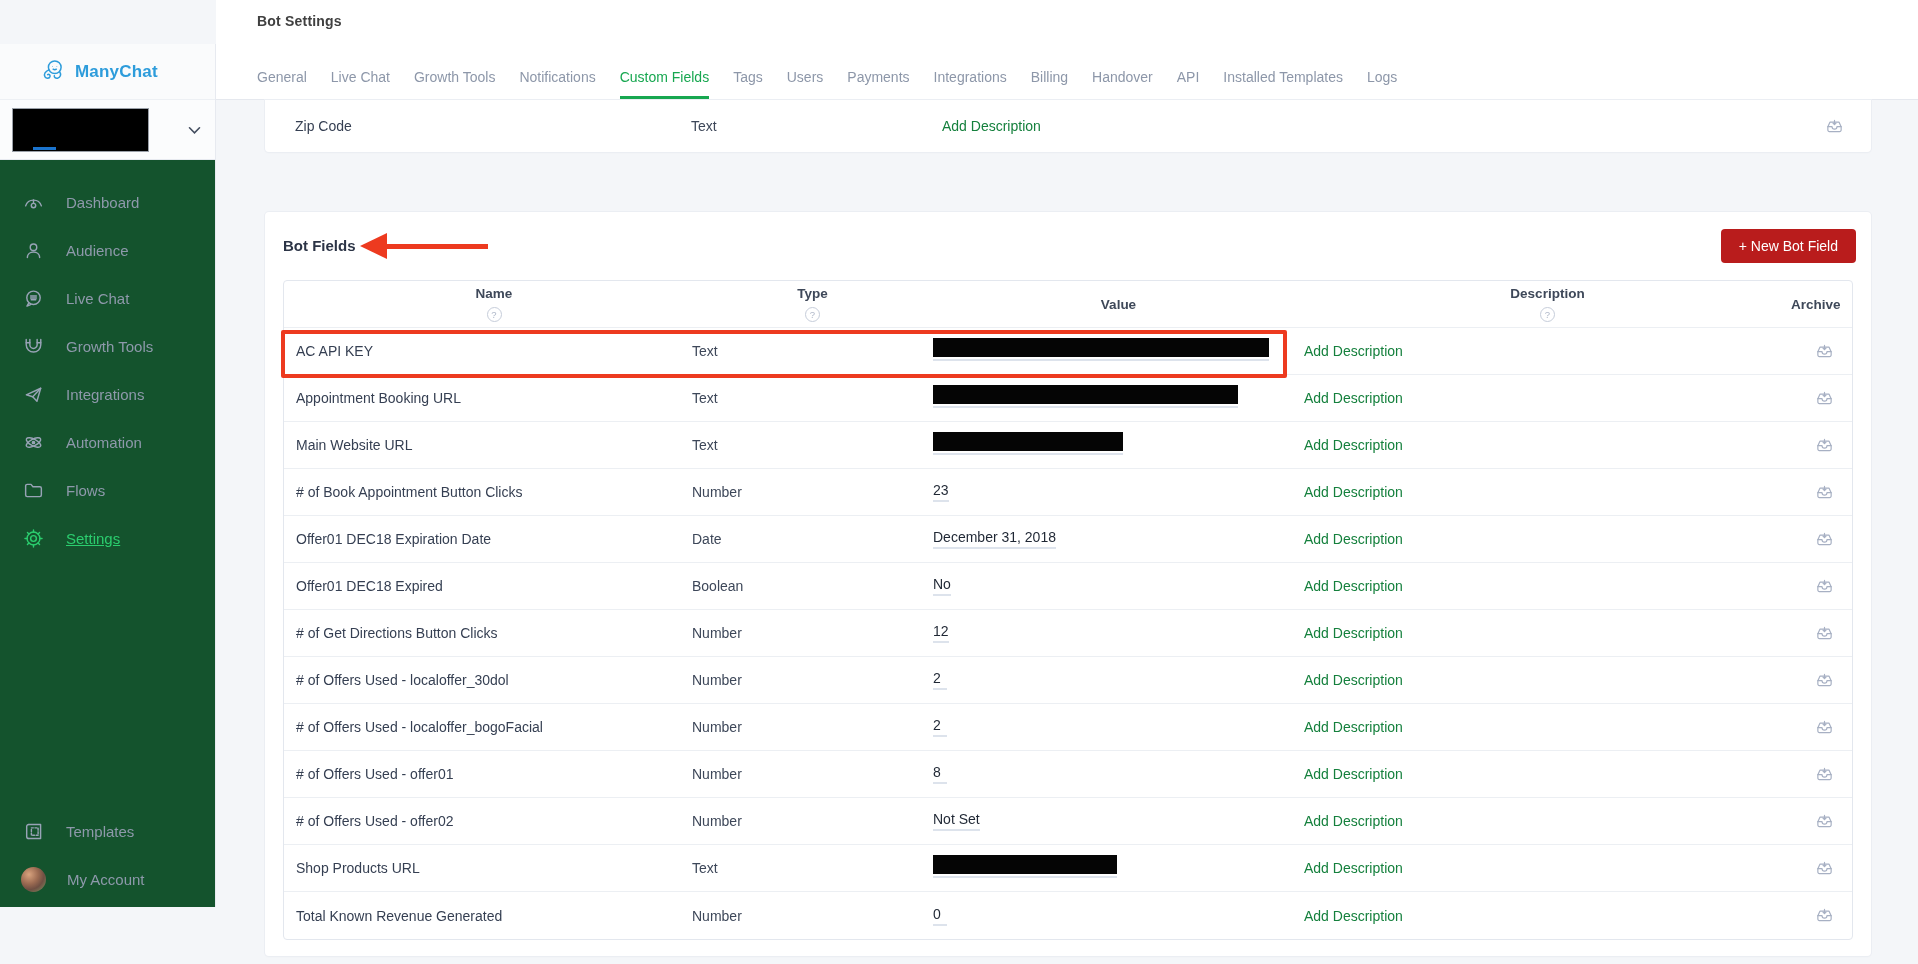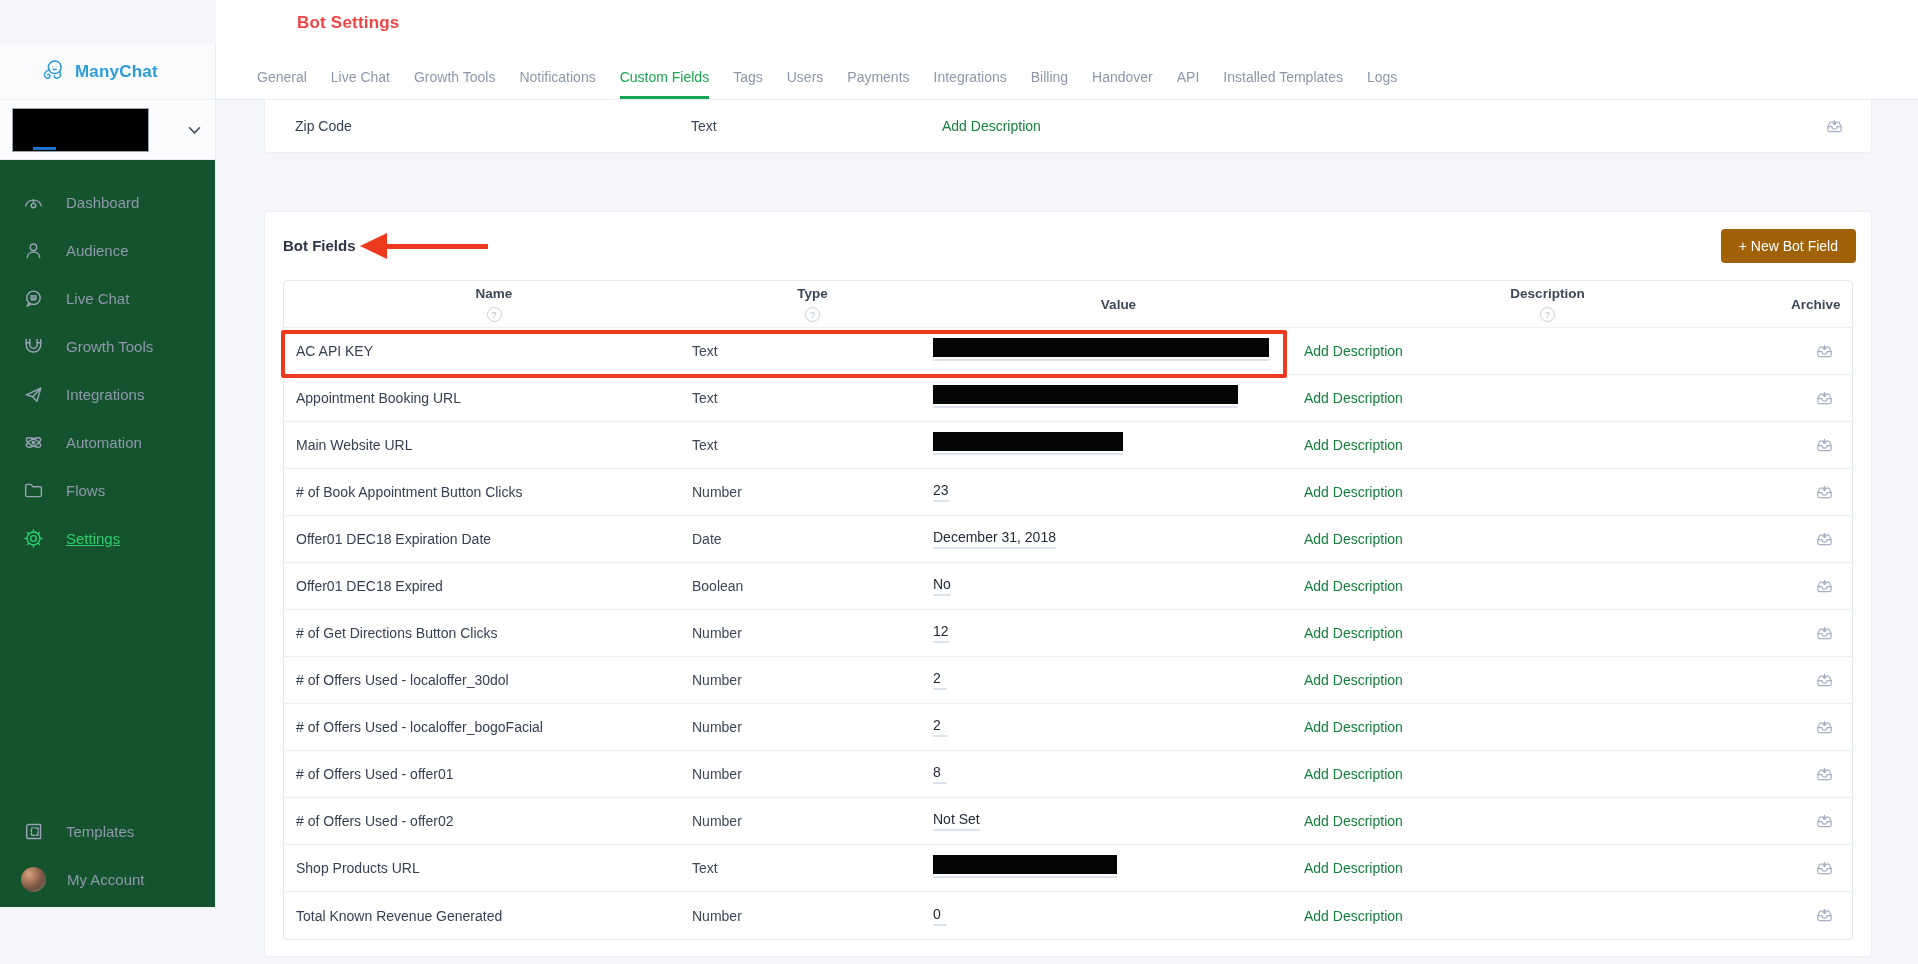--- a/index.html
+++ b/index.html
@@ -45,21 +45,21 @@
   .avatar {
     width: 25px; height: 25px; border-radius: 50%; margin-left: -1px;
     background: radial-gradient(circle at 32% 30%, #d8a37e 0%, #9c6b52 38%, #6f4f43 62%, #7f9a64 100%);
   }
 
   
   .main { position: absolute; left: 216px; top: 0; width: 1702px; height: 964px; }
   .main-header {
     position: relative; height: 100px; background: #FFFFFF; border-bottom: 1px solid #E5E8EE;
   }
-  .page-title { position: absolute; left: 41px; top: 13px; font-size: 17px; font-weight: 700; color: #ef4444; letter-spacing: .2px; margin-left: 40px; }
+  .page-title { position: absolute; left: 41px; top: 13px; font-size: 14px; font-weight: 700; color: #404040; letter-spacing: .2px; }
   .tab-bar { position: absolute; left: 41px; bottom: 0; display: flex; gap: 24px; }
   .tab { font-size: 14px; color: #8D97A9; padding-bottom: 14px; cursor: pointer; white-space: nowrap; }
   .tab.active { color: #17A750; border-bottom: 3px solid #17A750; padding-bottom: 11px; }
 
   
   .content { position: absolute; left: 49px; top: 100px; width: 1606px; }
   .card {
     background: #FFFFFF; border-radius: 4px;
     box-shadow: 0 0 0 1px #EBEEF3, 0 1px 2px rgba(40,48,63,.04);
   }
@@ -74,21 +74,21 @@
   .card-botfields { margin-top: 60px; position: relative; padding-bottom: 16px; }
   .card-head { position: relative; height: 68px; }
   .bot-fields-title { position: absolute; left: 18px; top: 25px; font-size: 15px; font-weight: 700; color: #2C3446; }
 
   .annotation-arrow { position: absolute; left: 95px; top: 21px; display: flex; align-items: center; z-index: 6; pointer-events: none; }
   .arrow-head { width: 0; height: 0; border-top: 13px solid transparent; border-bottom: 13px solid transparent; border-right: 27px solid #ED3A1F; }
   .arrow-line { width: 102px; height: 5px; background: #ED3A1F; margin-left: -1px; }
 
   .new-bot-field-btn {
     position: absolute; right: 15px; top: 17px; height: 34px; padding: 0 18px;
-    background: #a16207; color: #FFFFFF; font-size: 14px; font-family: inherit;
+    background: #b91c1c; color: #FFFFFF; font-size: 14px; font-family: inherit;
     border: none; border-radius: 4px; cursor: pointer;
   }
 
   .table { position: relative; margin: 0 18px; border: 1px solid #E3E7EE; border-radius: 4px; background: #fff; }
   .trow {
     display: grid; grid-template-columns: 408px 241px 371px 487px 1fr;
     align-items: center; height: 47px; border-bottom: 1px solid #ECEFF3;
   }
   .trow:last-child { border-bottom: none; }
   .thead-row { height: 47px; }

